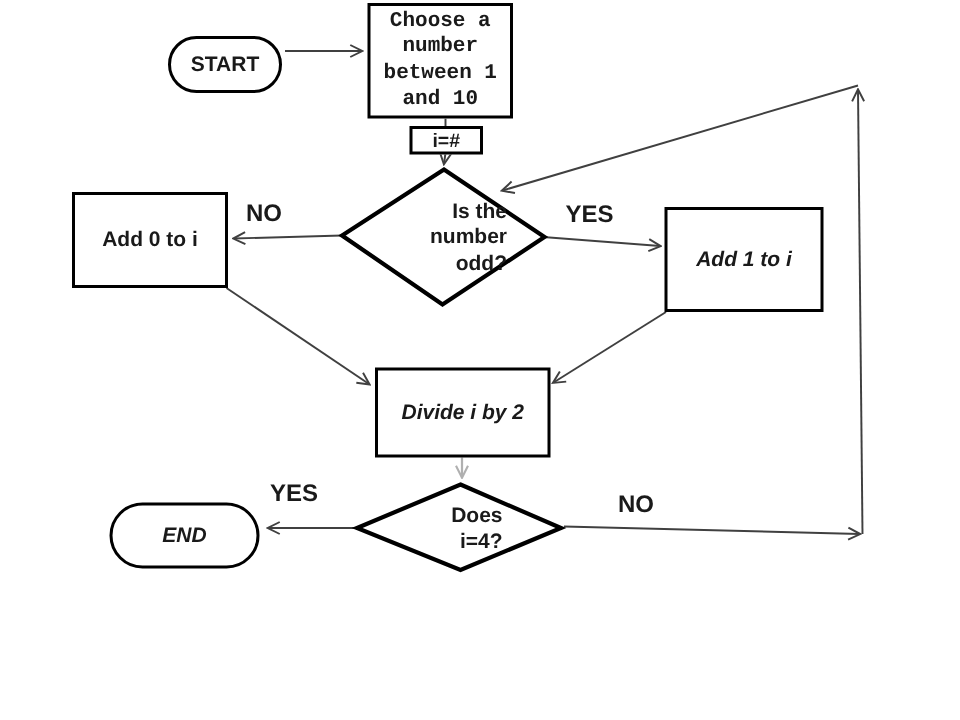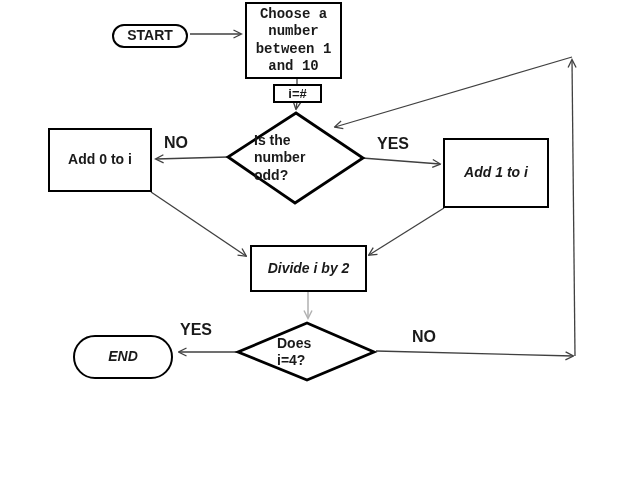--- a/index.html
+++ b/index.html
@@ -29,21 +29,21 @@
     font-size: 14px;
     line-height: 1.22;
   }
   .terminator { border-radius: 999px; border-width: 2.5px; }
   .thick { border-width: 2.8px; font-style: italic; }
   .diamond-text {
     position: absolute;
     display: flex;
     align-items: center;
     justify-content: center;
-    text-align: left;
+    text-align: right;
     font-size: 14px;
     line-height: 1.25;
     pointer-events: none;
   }
   .edge-label {
     position: absolute;
     font-size: 16px;
     text-align: left;
   }
   svg { display: block; }
@@ -76,31 +76,31 @@
     <path class="connector-light" d="M308,292 L308,318" marker-end="url(#arrowG)"></path>
     <path class="connector" d="M238,352 L179,352" marker-end="url(#arrowD)"></path>
     <path class="connector" d="M376,351 L573,356" marker-end="url(#arrowD)"></path>
     <path class="connector" d="M575,356 L572,60" marker-end="url(#arrowD)"></path>
     <path class="connector" d="M572,57 L335,127" marker-end="url(#arrowD)"></path>
 
     <polygon class="diamond" points="296,113 363,158 295,203 228,157"></polygon>
     <polygon class="diamond" points="307,323 374,352 307,380 238,352"></polygon>
   </svg>
 
-  <div class="node terminator" style="left:112px; top:24px; width:76px; height:24px;">START</div>
+  <div class="node terminator" style="left:112px; top:24px; width:76px; height:38px;">START</div>
 
   <div class="node" style="left:245px; top:2px; width:97px; height:77px; border-width:2.5px; padding:0 2px;font-family:Liberation Mono, monospace;">Choose a number between 1 and 10</div>
 
   <div class="node" style="left:273px; top:84px; width:49px; height:19px; font-size:13px;">i=#</div>
 
   <div class="node" style="left:48px; top:128px; width:104px; height:64px;text-align:right;">Add 0 to i</div>
 
   <div class="node thick" style="left:443px; top:138px; width:106px; height:70px;">Add 1 to i</div>
 
-  <div class="node thick" style="left:250px; top:245px; width:117px; height:47px;">Divide i by 2</div>
+  <div class="node thick" style="left:250px; top:245px; width:117px; height:60px;">Divide i by 2</div>
 
   <div class="node terminator thick" style="left:73px; top:335px; width:100px; height:44px;">END</div>
 
   <div class="diamond-text" style="left:254px; top:126px; width:84px; height:64px;">Is the number odd?</div>
 
   <div class="diamond-text" style="left:277px; top:333px; width:58px; height:38px;">Does i=4?</div>
 
   <div class="edge-label" style="left:164px; top:134px; width:40px;">NO</div>
 
   <div class="edge-label" style="left:377px; top:135px; width:50px;">YES</div>

